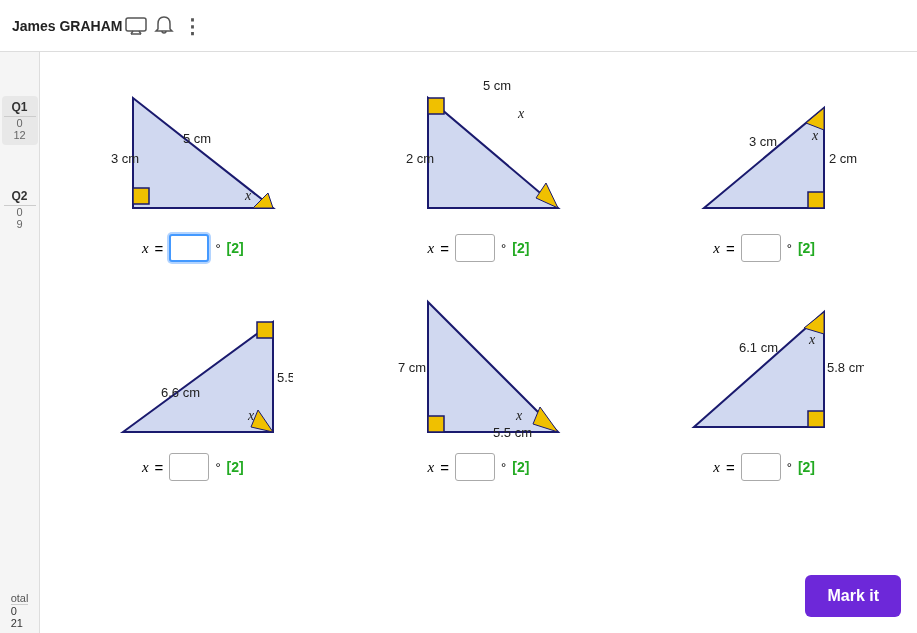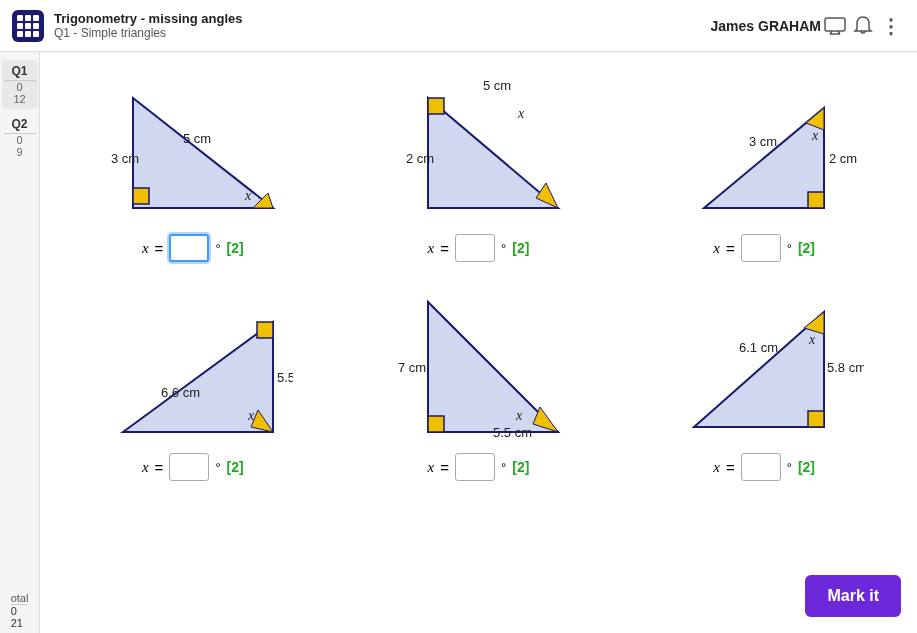--- a/index.html
+++ b/index.html
@@ -26,21 +26,21 @@
     .header-icon { width: 28px; height: 28px; display: flex; align-items: center; justify-content: center; cursor: pointer; }
 
     
     .sidebar {
       position: absolute; left: 0; top: 52px; bottom: 0; width: 40px;
       background: #f5f5f5; border-right: 1px solid #ddd;
       display: flex; flex-direction: column; align-items: center; padding-top: 8px; gap: 4px;
     }
     .sidebar-item {
       width: 36px; text-align: center; padding: 4px 2px;
-      font-size: 11px; cursor: pointer; border-radius: 4px;
+      font-size: 11px; cursor: pointer; border-radius: 4px; margin-top: 36px;
     }
     .sidebar-item.active { background: #e8e8e8; }
     .sidebar-item-label { font-weight: bold; color: #333; font-size: 12px; }
     .sidebar-item-score { color: #666; font-size: 11px; border-top: 1px solid #ccc; margin-top: 2px; }
     .sidebar-spacer { flex: 1; }
     .sidebar-total { padding: 4px 2px; text-align: left; }
 
     
     .main {
       position: absolute; left: 40px; top: 52px; right: 0; bottom: 0;
@@ -72,39 +72,20 @@
       cursor: pointer;
     }
 
     
     .var { font-style: italic; font-family: 'Times New Roman', serif; }
   </style>
 </head>
 <body>
 
 <div class="header">
-  <div class="header-left">
-    <div class="header-logo">
-      <div class="header-logo-grid">
-        <div class="header-logo-dot"></div>
-          <div class="header-logo-dot"></div>
-          <div class="header-logo-dot"></div>
-        <div class="header-logo-dot"></div>
-          <div class="header-logo-dot"></div>
-          <div class="header-logo-dot"></div>
-        <div class="header-logo-dot"></div>
-          <div class="header-logo-dot"></div>
-          <div class="header-logo-dot"></div>
-      </div>
-    </div>
-    <div class="header-title">
-      <span class="header-title-main">Trigonometry - missing angles</span>
-      <span class="header-title-sub">Q1 - Simple triangles</span>
-    </div>
-  </div>
   <div class="header-right">
     <span class="user-name">James GRAHAM</span>
     <div class="header-icon">
       <svg width="22" height="18" viewBox="0 0 22 18">
           <rect x="1" y="1" width="20" height="13" rx="2" fill="none" stroke="#555" stroke-width="1.5"></rect>
           <line x1="8" y1="14" x2="6" y2="17" stroke="#555" stroke-width="1.5"></line>
           <line x1="14" y1="14" x2="16" y2="17" stroke="#555" stroke-width="1.5"></line>
           <line x1="6" y1="17" x2="16" y2="17" stroke="#555" stroke-width="1.5"></line>
         </svg>
     </div>

